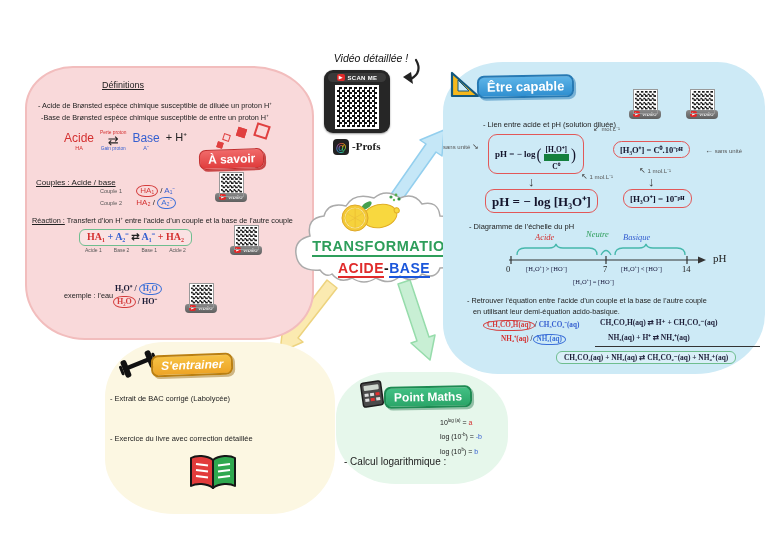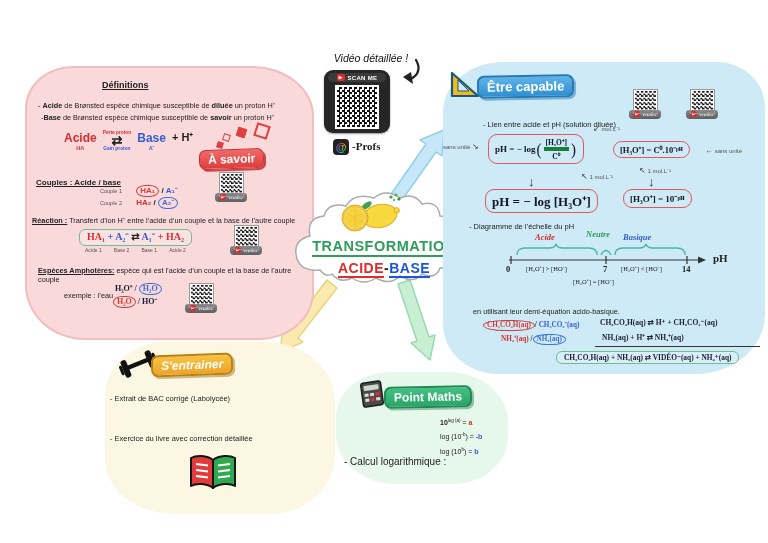--- a/index.html
+++ b/index.html
@@ -25,37 +25,37 @@
   .banner-red{background:linear-gradient(#f06a6a,#e03c3c);border:1px solid #c22f2f;
     box-shadow:2px 2px 0 #c94747;font-size:12px;transform:rotate(-2deg);}
   .banner-blue{background:linear-gradient(#5db4e8,#2f8fd0);border:2px solid #2679b3;
     box-shadow:2px 2px 0 rgba(38,121,179,.5);font-size:13px;transform:rotate(-1deg);}
   .banner-gold{background:linear-gradient(#f7c244,#eda426);border:2px solid #b97f12;
     box-shadow:2px 2px 0 rgba(151,103,15,.45);font-size:12px;font-style:italic;transform:rotate(-2deg);}
   .banner-green{background:linear-gradient(#43c084,#2aa568);border:2px solid #1d8a52;
     box-shadow:2px 2px 0 rgba(23,109,65,.4);font-size:12px;transform:rotate(-1deg);}
 
   .t{position:absolute;font-size:7.5px;line-height:1.25;}
-  .b{font-weight:bold;}
+  .b{font-weight:normal;}
   .u{text-decoration:underline;}
   .red{color:#d42f2f;}
   .blue{color:#355fd0;}
   .green-t{color:#2e9e5b;}
   .navy{color:#16163a;}
   .serif{font-family:"Liberation Serif",serif;}
 
   .small-label{font-size:5.5px;color:#555;}
 
   
   .rbox{position:absolute;border:1.6px solid #e25858;border-radius:9px;
     padding:2px 6px;font-family:"Liberation Serif",serif;font-weight:bold;
     color:#14142b;font-size:9px;white-space:nowrap;display:flex;align-items:center;}
   .gbox{border:1.5px solid #6fbe8f;border-radius:6px;padding:1px 7px;white-space:nowrap;background:rgba(255,255,255,.25);}
   .frac{display:inline-flex;flex-direction:column;align-items:center;margin:0 1px;font-size:7.5px;}
-  .fnum{display:block;border-bottom:4px solid #15803d;padding:0 2px;}
+  .fnum{display:block;border-bottom:7px solid #15803d;padding:0 2px;margin-top:7px;}
   .fden{display:block;}
   .paren{font-size:15px;font-weight:normal;transform:scaleY(1.15);margin:0 1px;}
   .downA{position:absolute;font-size:13px;color:#333;font-weight:bold;}
   .ann{position:absolute;font-size:6px;color:#555;white-space:nowrap;}
   .ann .ar{font-size:8px;color:#444;}
 
   .oval-red{border:1.2px solid #d43c3c;border-radius:50% / 60%;padding:0 3px;color:#d43c3c;display:inline-block;}
   .oval-blue{border:1.2px solid #3a6fd8;border-radius:50% / 60%;padding:0 3px;color:#3a6fd8;display:inline-block;}
 
   
@@ -114,21 +114,21 @@
     <path d="M398,284 L417,341 L411,343 L430,360 L435,335 L429,337 L410,280 Z" fill="#c8efd4" stroke="#96dcab" stroke-width="1.5" stroke-linejoin="round"></path>
   </svg>
 
   <div class="bubble bubble-pink">
     <div class="t b u" style="left:75px;top:12px;font-size:9px;">Définitions</div>
 
     <div class="t" style="left:11px;top:33px;width:270px;font-size:7.3px;">
       <span>- </span><span class="b">Acide</span><span> de Brønsted espèce chimique susceptible de </span><span class="b">diluée</span><span> un proton H⁺</span>
     </div>
     <div class="t" style="left:14px;top:45px;width:270px;font-size:7.3px;">
-      <span>-</span><span class="b">Base</span><span> de Brønsted espèce chimique susceptible de </span><span class="b">savoir</span><span> un proton H⁺</span>
+      <span>-</span><span class="b">Base</span><span> de Brønsted espèce chimique susceptible de </span><span class="b">entre</span><span> un proton H⁺</span>
     </div>
 
     <div class="t" style="left:37px;top:62px;display:flex;align-items:center;gap:6px;">
       <span style="text-align:center;">
         <span class="b red" style="font-size:12px;display:block;">Acide</span>
         <span class="b red" style="font-size:5.5px;display:block;margin-top:-1px;">HA</span>
       </span>
       <span style="text-align:center;">
         <span class="b red" style="font-size:4.8px;display:block;">Perte proton</span>
         <span class="b" style="font-size:13px;display:block;line-height:.8;color:#222;">⇄</span>
@@ -187,23 +187,20 @@
     </div>
 
     <div class="qr-badge" style="left:203px;top:158px;">
       <div class="qrp"></div>
       <div class="qr-base">
           <span class="play">▶</span>
           <span class="vlabel">VIDÉO</span>
         </div>
     </div>
 
-    <div class="t" style="left:11px;top:198px;width:270px;font-size:7.3px;">
-      <span class="b u">Espèces Amphotères:</span><span> espèce qui est l’acide d’un couple et la base de l’autre couple</span>
-    </div>
 
     <div class="t" style="left:37px;top:223px;font-size:7.3px;">exemple : l’eau</div>
     <div class="t eq-serif" style="left:88px;top:215px;font-size:8px;text-align:right;">
       <span>H₃O⁺</span>
       <span>/</span>
       <span class="oval-blue">H₂O</span>
     </div>
     <div class="t eq-serif" style="left:86px;top:228px;font-size:8px;">
       <span class="oval-red">H₂O</span>
       <span>/</span>
@@ -334,33 +331,34 @@
     </svg>
     <div class="t b serif" style="left:270px;top:190px;font-size:11px;">pH</div>
 
     <div class="t b serif" style="left:63px;top:202px;font-size:8.5px;">0</div>
     <div class="t b serif" style="left:160px;top:202px;font-size:8.5px;">7</div>
     <div class="t b serif" style="left:239px;top:202px;font-size:8.5px;">14</div>
     <div class="t serif navy" style="left:83px;top:203px;font-size:6.5px;">[H₃O⁺] &gt; [HO⁻]</div>
     <div class="t serif navy" style="left:178px;top:203px;font-size:6.5px;">[H₃O⁺] &lt; [HO⁻]</div>
     <div class="t serif navy" style="left:130px;top:216px;font-size:6.5px;">[H₃O⁺] = [HO⁻]</div>
 
+    <div class="t" style="left:24px;top:234px;font-size:7.3px;">- Retrouver l’équation entre l’acide d’un couple et la base de l’autre couple</div>
     <div class="t" style="left:30px;top:245px;font-size:7.3px;">en utilisant leur demi-équation acido-basique.</div>
 
     <div class="t eq-serif" style="left:40px;top:258px;font-size:7.2px;">
       <span class="oval-red">CH₃CO₂H(aq)</span><span>/ </span><span class="blue">CH₃CO₂⁻(aq)</span>
     </div>
     <div class="t eq-serif" style="left:58px;top:272px;font-size:7.2px;">
       <span class="red">NH₄⁺(aq) </span><span>/</span><span class="oval-blue">NH₃(aq)</span>
     </div>
 
     <div class="t eq-serif" style="left:157px;top:256px;">CH₃CO₂H(aq)  ⇄  H⁺ + CH₃CO₂⁻(aq)</div>
-    <div class="t eq-serif" style="left:159px;top:271px;">NH₃(aq) +  H⁺  ⇄   NH₄⁺(aq)</div>
+    <div class="t eq-serif" style="left:165px;top:271px;">NH₃(aq) +  H⁺  ⇄   NH₄⁺(aq)</div>
     <div class="hr-line" style="left:152px;top:284px;width:165px;"></div>
-    <div class="t eq-serif gbox" style="left:113px;top:289px;font-size:7.4px;">CH₃CO₂H(aq) + NH₃(aq) ⇄ VIDÉO⁻(aq) + NH₄⁺(aq)</div>
+    <div class="t eq-serif gbox" style="left:113px;top:289px;font-size:7.4px;">CH₃CO₂(aq) + NH₃(aq) ⇄ CH₃CO₂⁻(aq) + NH₄⁺(aq)</div>
   </div>
 
   <div class="bubble bubble-yellow">
     <svg class="abs" style="left:14px;top:6px;" width="38" height="32" viewBox="0 0 38 32">
       <g transform="rotate(-22 19 16)" fill="#111">
         <rect x="7" y="13.5" width="24" height="4.5" rx="2"></rect>
         <rect x="3" y="7" width="6" height="18" rx="2.5"></rect>
         <rect x="29" y="7" width="6" height="18" rx="2.5"></rect>
         <rect x="0" y="11" width="3" height="10" rx="1.5"></rect>
         <rect x="35" y="11" width="3" height="10" rx="1.5"></rect>

